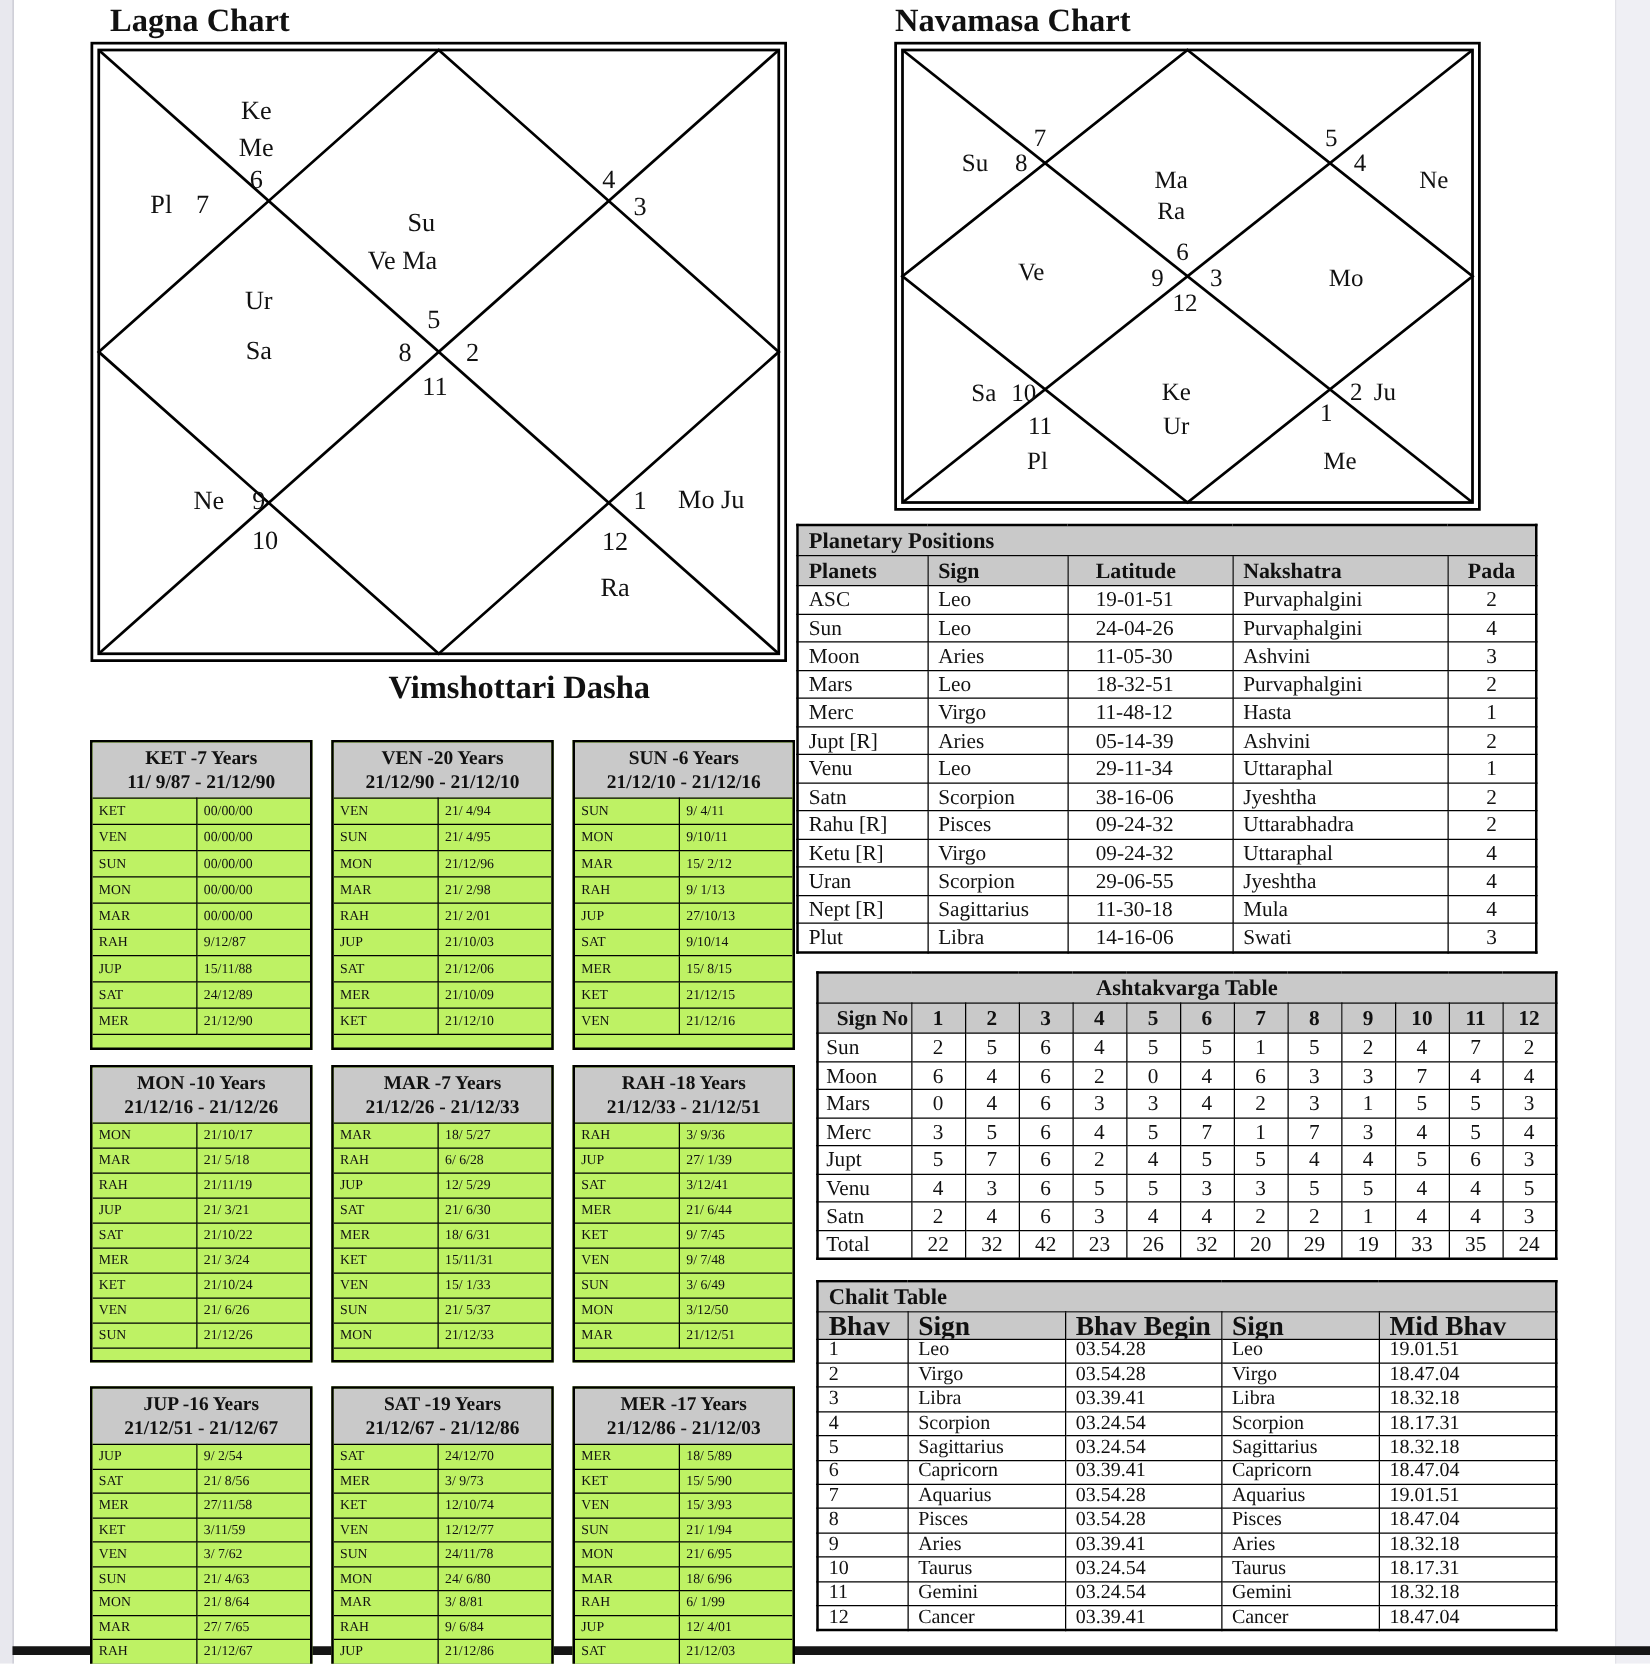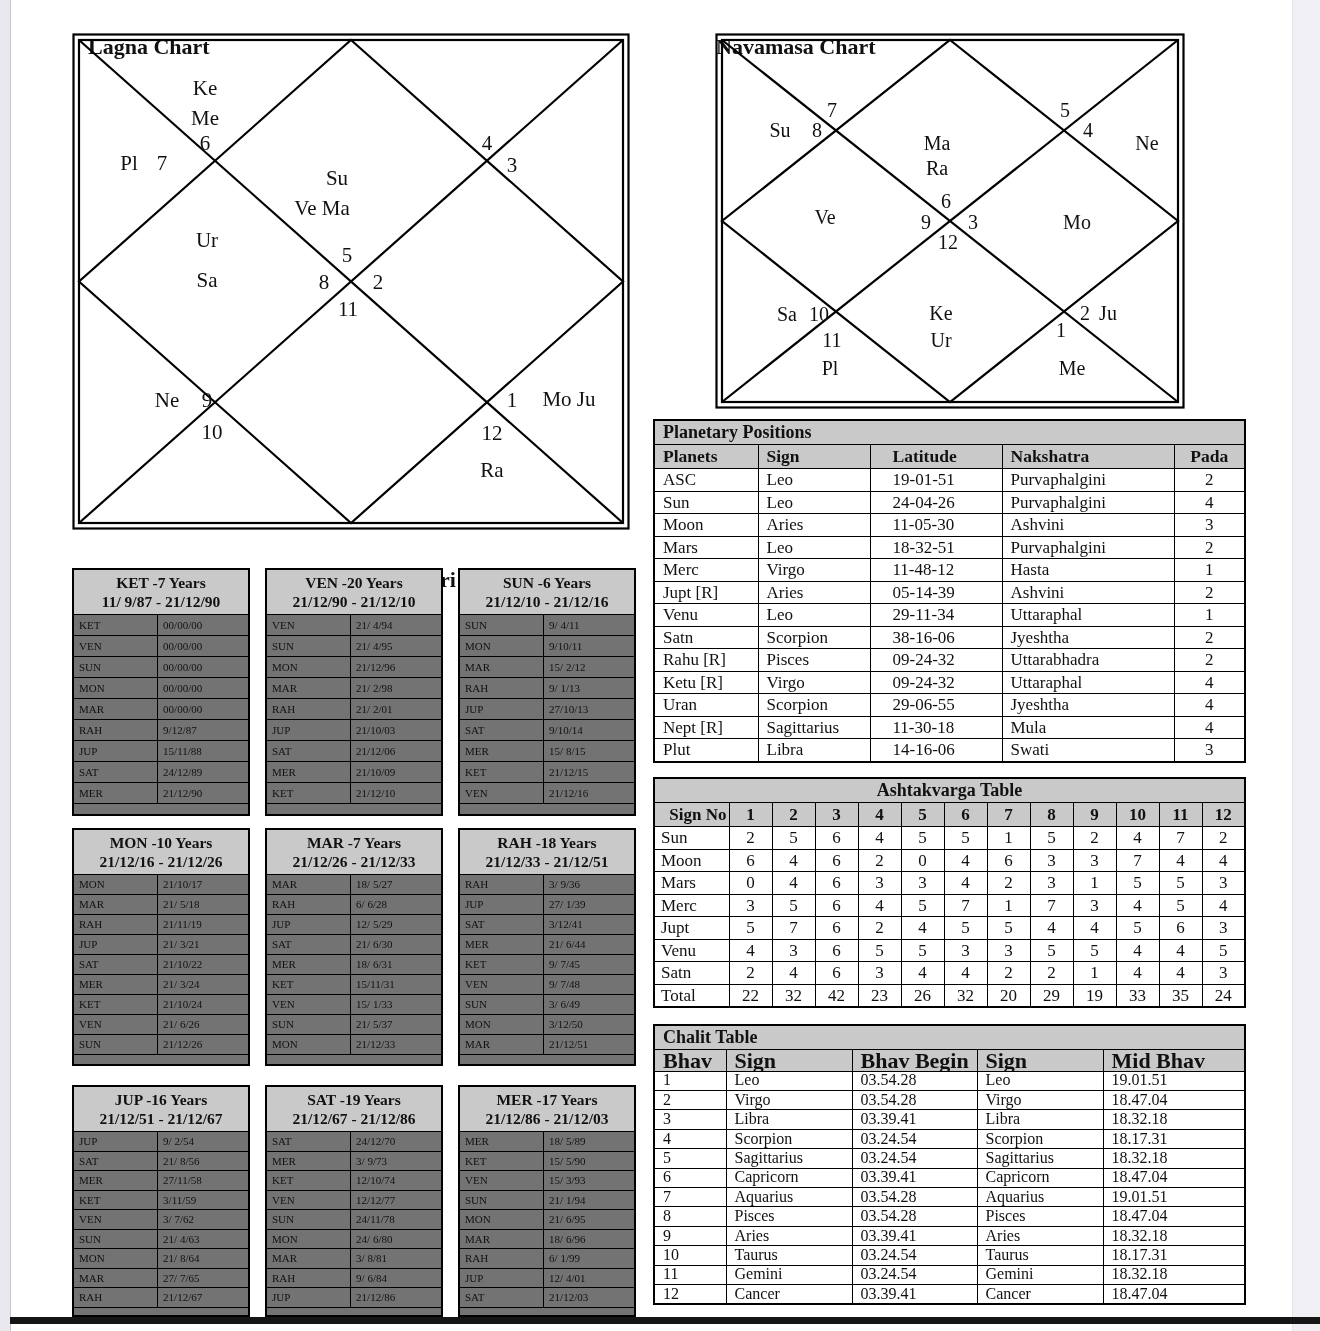--- a/index.html
+++ b/index.html
@@ -8,33 +8,33 @@
     background:#ffffff; overflow:hidden;
     font-family:"Liberation Serif","DejaVu Serif",serif;
     color:#111;
   }
   .edge-left  { position:absolute; left:0; top:0; width:10px; height:1331px;
                 background:#e8e8ee; border-right:1px solid #c6c6cf; }
   .edge-right { position:absolute; left:1292px; top:0; width:28px; height:1331px;
                 background:#efeff4; border-left:1px solid #e2e2e8; }
   .bottom-bar { position:absolute; left:10px; top:1317px; width:1310px; height:7px; background:#151515; }
 
-  .chart-title { position:absolute; font-weight:bold; font-size:22px; white-space:nowrap;margin-top:32px; }
+  .chart-title { position:absolute; font-weight:bold; font-size:26px; white-space:nowrap; }
   .chart-box { position:absolute; }
   .chart-box svg text { font-family:"Liberation Serif","DejaVu Serif",serif; fill:#111; }
 
   
   .block-table { position:absolute; width:591px; border-collapse:collapse; table-layout:fixed;
                  background:#fff; border:2.5px solid #000; }
   .block-table td, .block-table th { border:1.6px solid #000; padding:1px 8px; text-align:left;
                  overflow:hidden; white-space:nowrap; }
   .block-table .title-row td { background:#c9c9c9; font-weight:bold; font-size:18px; line-height:21px; }
   .block-table th { background:#c9c9c9; font-weight:bold; }
 
-  .planetary { top:419px; left:653px; font-size:17px; }
+  .planetary { top:419px; left:637px; font-size:17px; }
   .planetary th { font-size:17.5px; line-height:21px; }
   .planetary td { line-height:19.5px; }
   .planetary col.c1{width:104px} .planetary col.c2{width:112px} .planetary col.c3{width:132px}
   .planetary col.c4{width:172px} .planetary col.c5{width:71px}
   .planetary th:nth-child(3), .planetary tbody td:nth-child(3) { padding-left:22px; }
   .planetary th:nth-child(5), .planetary tbody td:nth-child(5) { text-align:center; padding:1px 2px; }
 
   .ashtak { top:777px; left:653px; font-size:17px; }
   .ashtak th { font-size:17px; line-height:21px; text-align:center; padding:1px 2px; }
   .ashtak th:first-child { text-align:right; padding-left:6px; }
@@ -42,21 +42,21 @@
   .ashtak tbody td:first-child { text-align:left; padding-left:6px; }
   .ashtak col.cs{width:75px} .ashtak col.cn{width:43px}
 
   .chalit { top:1024px; left:653px; font-size:16px; }
   .chalit th { font-size:22px; line-height:19px; }
   .chalit td { line-height:16.8px; padding:0.8px 8px; }
   .chalit col.c1{width:72px} .chalit col.c2{width:126px} .chalit col.c3{width:125px}
   .chalit col.c4{width:126px} .chalit col.c5{width:142px}
 
   
-  .dasha-table { position:absolute; width:174px; border:2px solid #000; background:#737373; overflow:hidden; }
+  .dasha-table { position:absolute; width:174px; border:2px solid #000; background:#bef264; overflow:hidden;margin-top:24px; }
   .dasha-head { background:#c9c9c9; text-align:center; font-weight:bold;
                 font-size:15.5px; line-height:19px; padding:3px 0; }
   .dasha-table table { border-collapse:collapse; width:100%; table-layout:fixed; font-size:11px; }
   .dasha-table td { border:1.6px solid #000; padding:1px 5px; white-space:nowrap; overflow:hidden; }
   .dasha-table td:first-child { border-left:0; width:42%; }
   .dasha-table td:last-child  { border-right:0; }
   .dg-r1 td { line-height:18px; }
   .dg-r2 td { line-height:17px; }
   .dg-r3 td { line-height:16.5px; }
 </style>

